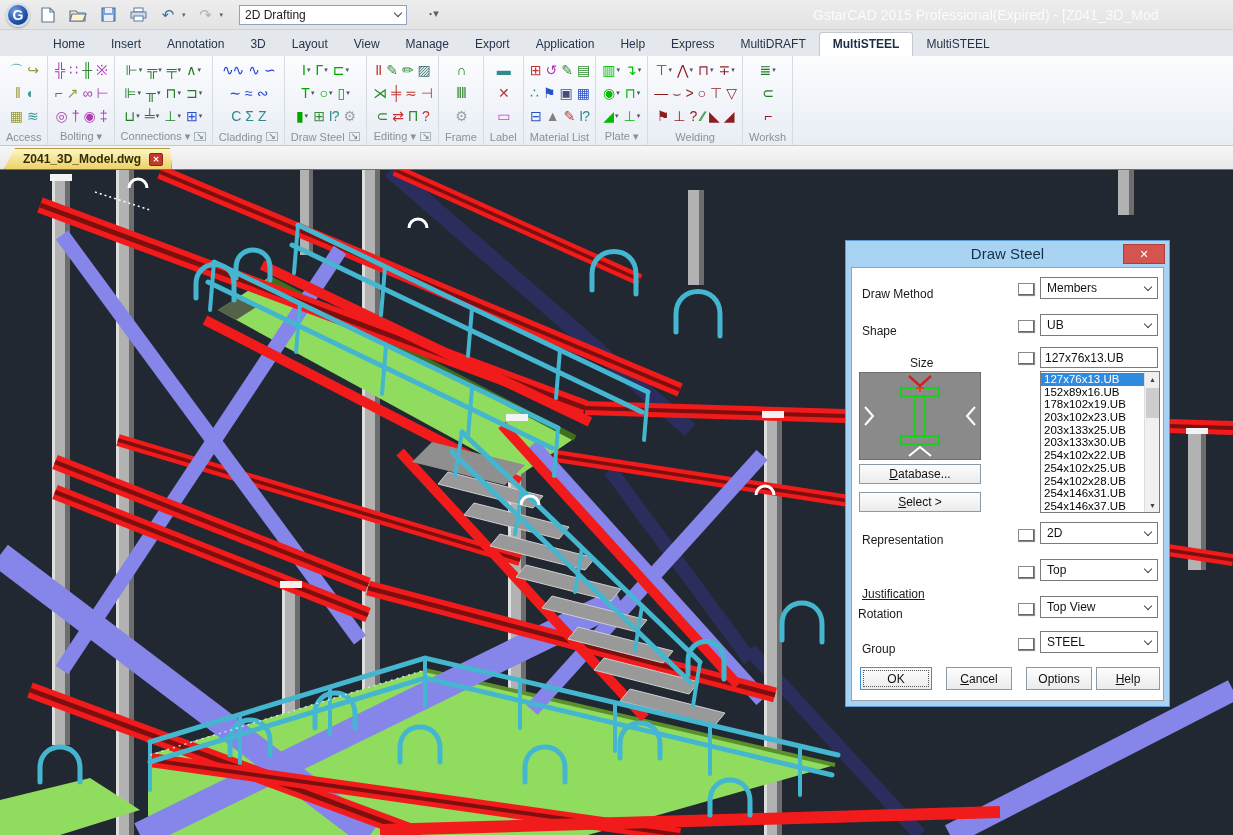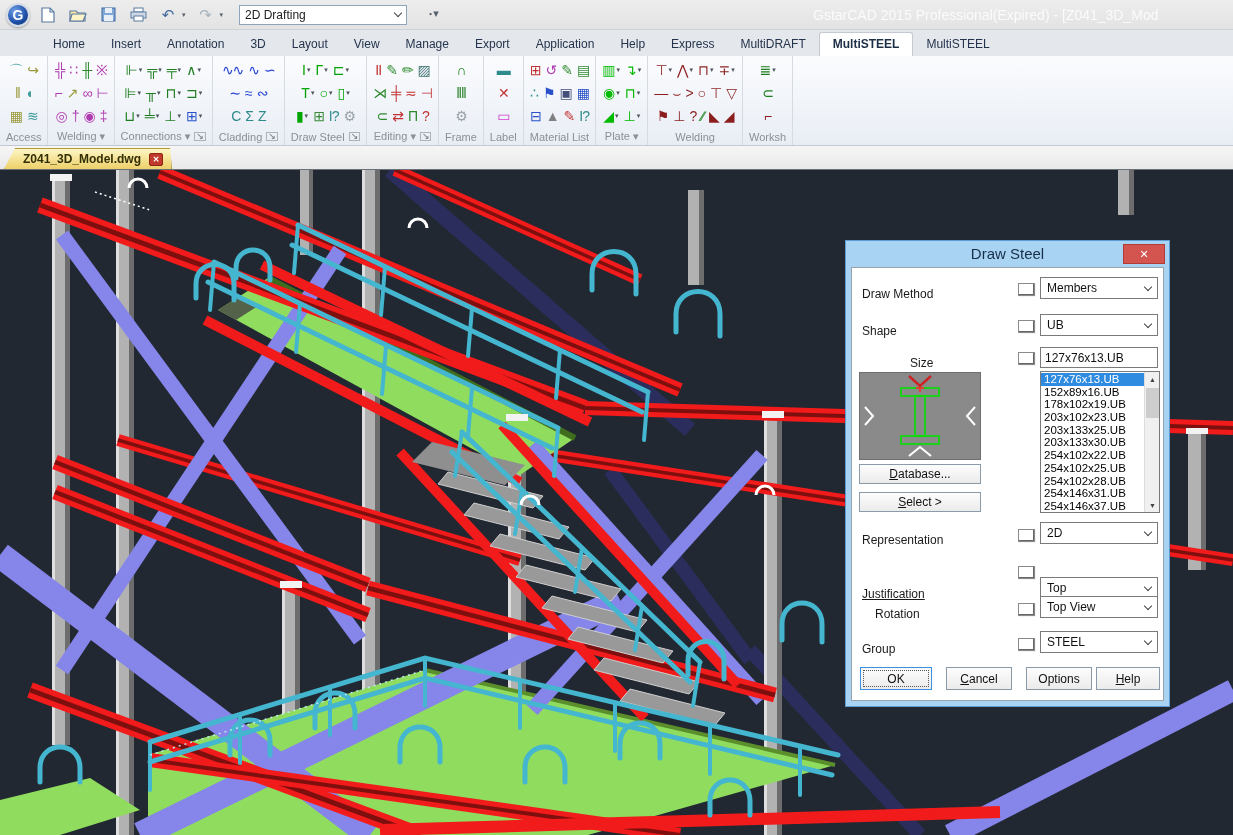--- a/index.html
+++ b/index.html
@@ -238,21 +238,21 @@
             <span class="g" style="color: rgb(176, 58, 176);">†</span>
           </span>
           <span class="ricon">
             <span class="g" style="color: rgb(176, 58, 176);">◉</span>
           </span>
           <span class="ricon">
             <span class="g" style="color: rgb(176, 58, 176);">‡</span>
           </span>
         </div>
       </div>
-      <div class="rlabel">Welding ▾</div>
+      <div class="rlabel">Bolting ▾</div>
     </div>
     <div class="rgroup">
       <div class="ricons">
         <div class="rrow">
           <span class="ricon">
             <span class="g" style="color: rgb(30, 125, 30);">⊩</span>
             <span class="ra">▾</span>
           </span>
           <span class="ricon">
             <span class="g" style="color: rgb(30, 125, 30);">╦</span>
@@ -928,26 +928,26 @@
 
     <div class="dl" style="left:16px;top:292px;">Representation</div>
     <span class="cb" style="left:172px;top:288px;"></span>
     <div class="combo" style="left:194px;top:281px;">
       <span class="tx">2D</span>
         <span class="chev"></span>
     </div>
 
     <div class="dl" style="left:16px;top:346px;text-decoration:underline;">Justification</div>
     <span class="cb" style="left:172px;top:325px;"></span>
-    <div class="combo" style="left:194px;top:336px;gap:28px;">
+    <div class="combo" style="left:194px;top:318px;gap:28px;">
       <span class="tx">Top</span>
         <span class="chev"></span>
     </div>
 
-    <div class="dl" style="left:29px;top:366px;">Rotation</div>
+    <div class="dl" style="left:12px;top:366px;">Rotation</div>
     <span class="cb" style="left:172px;top:362px;"></span>
     <div class="combo" style="left:194px;top:355px;">
       <span class="tx">Top View</span>
         <span class="chev"></span>
     </div>
 
     <div class="dl" style="left:16px;top:401px;">Group</div>
     <span class="cb" style="left:172px;top:397px;"></span>
     <div class="combo" style="left:194px;top:390px;">
       <span class="tx">STEEL</span>

